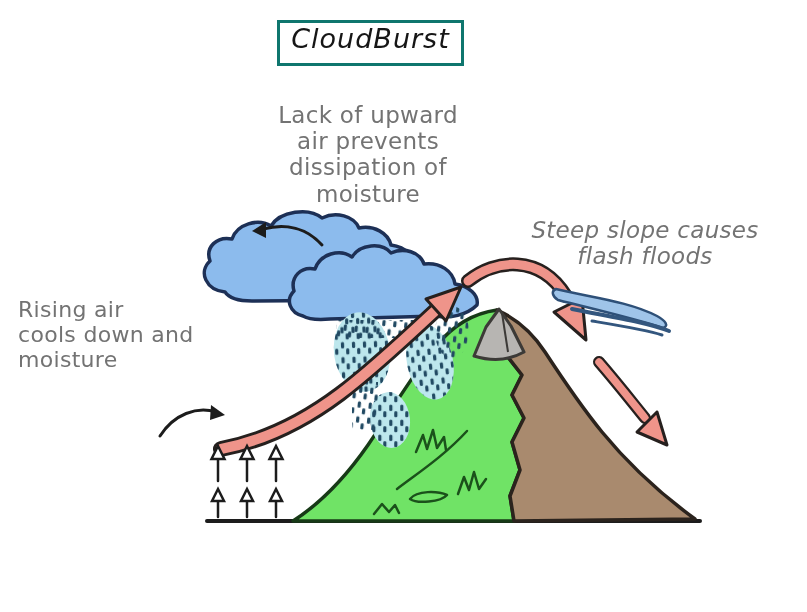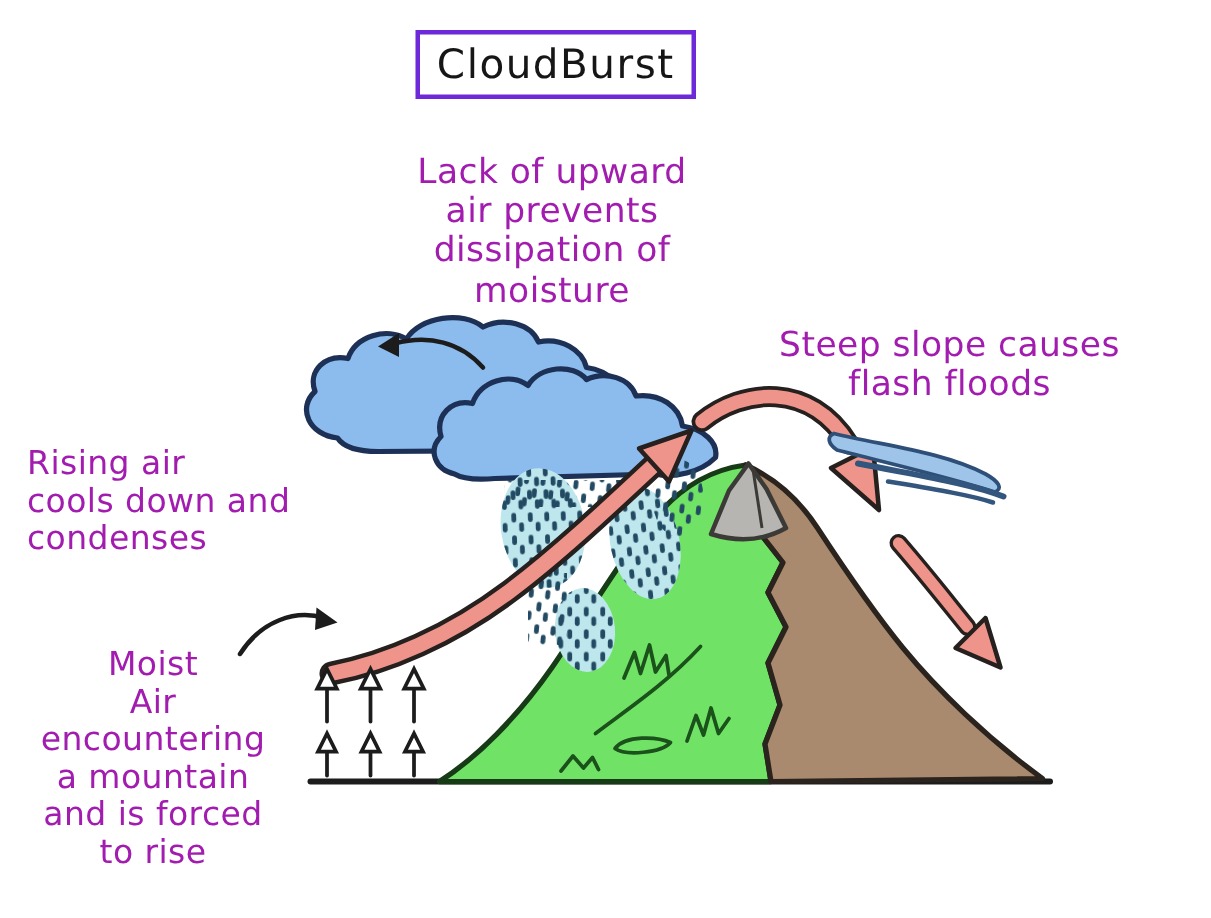--- a/index.html
+++ b/index.html
@@ -2,33 +2,33 @@
 <html><head>
 <meta charset="utf-8">
 <style>
   html,body{margin:0;padding:0;background:#ffffff;}
   .stage{
     position:relative;width:807px;height:612px;background:#ffffff;overflow:hidden;
     font-family:"DejaVu Sans", sans-serif;
   }
   .drawing{position:absolute;left:0;top:0;width:807px;height:612px;}
   .hand-label{
-    position:absolute;color:#a21caf;font-size:22px;line-height:1.14;
+    position:absolute;color:#737373;font-size:22px;line-height:1.14;
     white-space:pre-line;text-align:center;letter-spacing:0.3px;
   }
   .title-box{
     position:absolute;left:277px;top:20px;width:187px;height:46px;
-    border:3px solid #6d28d9;display:flex;align-items:center;justify-content:center;
-    box-sizing:border-box;background:#ffffff;
+    border:3px solid #0f766e;display:flex;align-items:flex-start;justify-content:center;
+    box-sizing:border-box;background:#ffffff;font-style:italic;
   }
   .title-text{font-size:27px;color:#161616;letter-spacing:1px;}
   .lbl-lack{left:243px;top:102px;width:250px;font-size:23px;}
   .lbl-stored{left:496px;top:106px;width:232px;}
   .lbl-clouds{left:76px;top:215px;width:178px;}
-  .lbl-steep{left:502px;top:217px;width:262px;font-size:23px;}
+  .lbl-steep{left:514px;top:217px;width:262px;font-size:23px;font-style:italic;}
   .lbl-rising{left:18px;top:297px;width:205px;text-align:left;}
   .lbl-moist{left:6px;top:431px;width:192px;}
 </style>
 </head>
 <body>
 
 <div class="stage">
 
   <svg class="drawing" viewBox="0 0 807 612" xmlns="http://www.w3.org/2000/svg">
     <defs>
@@ -134,22 +134,16 @@
 dissipation of
 moisture</div>
 
 
 
   <div class="hand-label lbl-steep">Steep slope causes
 flash floods</div>
 
   <div class="hand-label lbl-rising">Rising air
 cools down and
-condenses</div>
+moisture</div>
 
-  <div class="hand-label lbl-moist">Moist
-Air
-encountering
-a mountain
-and is forced
-to rise</div>
 
 </div>
 
 </body></html>

